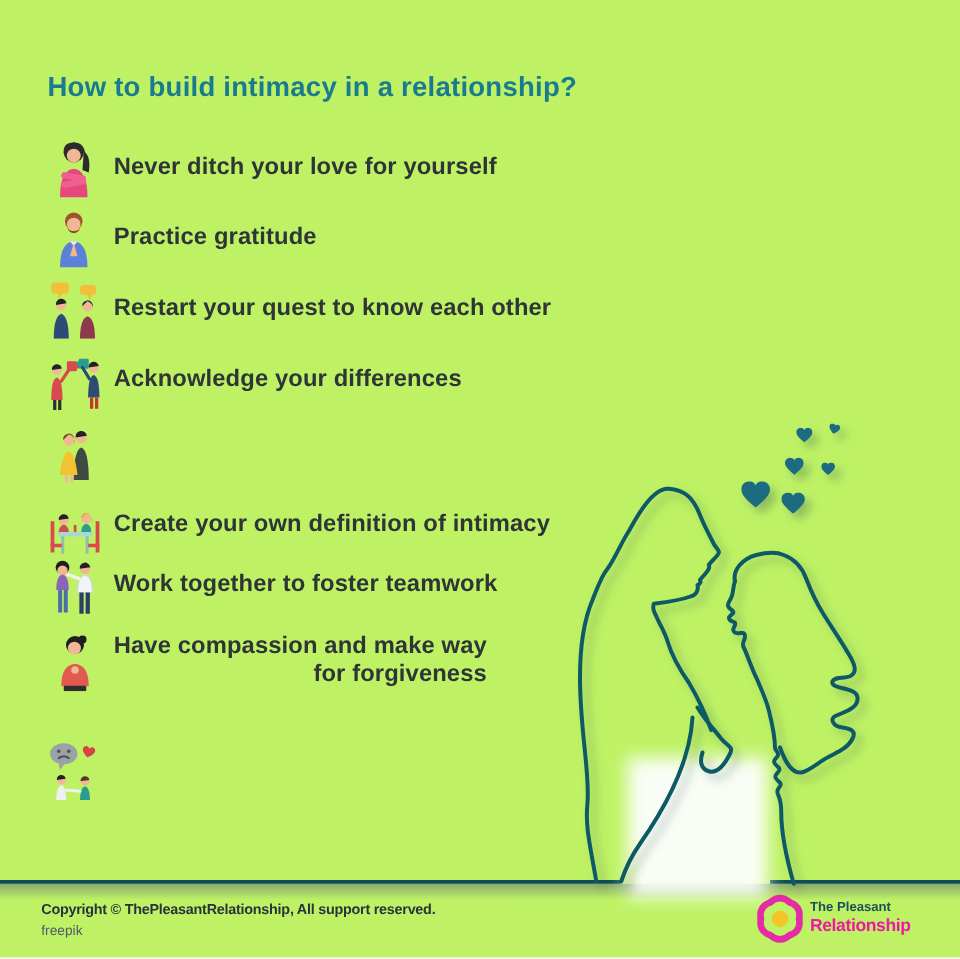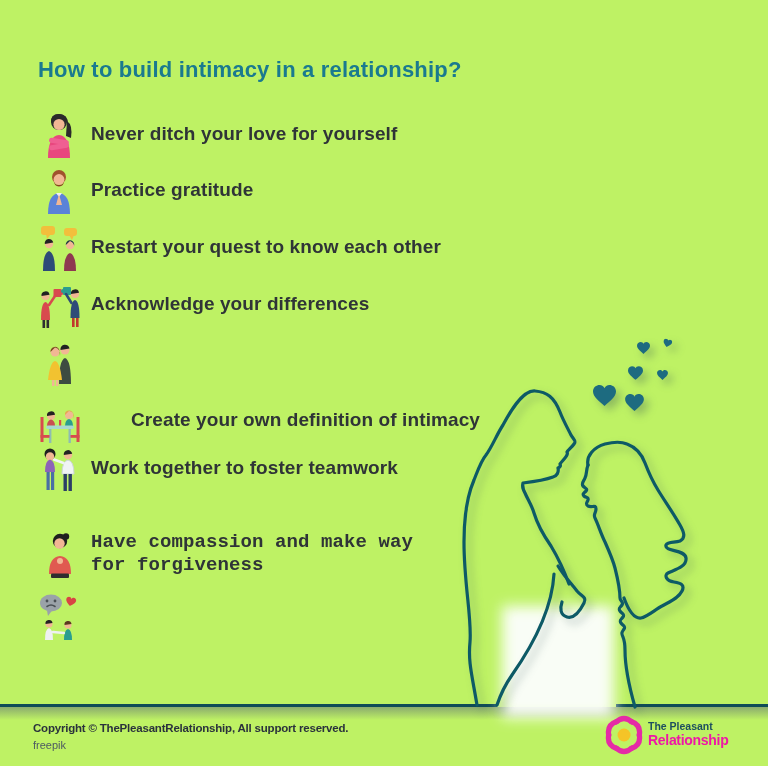--- a/index.html
+++ b/index.html
@@ -9,21 +9,21 @@
     font-family:"Liberation Sans", sans-serif;
   }
   .title{
     position:absolute;left:38px;top:57px;
     font-size:22px;font-weight:700;color:#1a7a8f;letter-spacing:.2px;
   }
   .row{position:absolute;left:33px;display:flex;align-items:center;height:52px;}
   .row .iconbox{width:54px;min-width:54px;display:flex;justify-content:center;align-items:center;}
   .row .lbl{
     font-size:19px;font-weight:700;color:#2f3437;line-height:1.2;letter-spacing:.1px;
-    margin-left:4px;white-space:nowrap;
+    margin-left:4px;white-space:nowrap;text-align:right;
   }
   .row .lbl .ln{display:block;white-space:nowrap;}
   .ground-seg{position:absolute;top:704px;height:3px;background:#0f4c57;}
   .ground-shadow{
     position:absolute;left:0;top:707px;width:768px;height:13px;
     background:linear-gradient(rgba(96,112,118,.55),rgba(96,112,118,0));
   }
   .white-gap{
     position:absolute;left:502px;top:606px;width:112px;height:112px;
     background:#fdfefe;filter:blur(7px);opacity:.95;
@@ -131,21 +131,21 @@
         <path d="M22,46 Q22,22 28,20 Q34,22 34,46 Z" fill="#3d4b41"></path>
         <circle cx="18" cy="14" r="4.5" fill="#f1b794"></circle>
         <path d="M13.5,14 a4.5,4.5 0 0 1 9,-1.2 L23,18 Q24,11 18,9.5 Z" fill="#7a4a21"></path>
         <path d="M11,42 Q13,24 18,23 Q23,24 25,42 Z" fill="#f2c230"></path>
         <rect x="15" y="42" width="2.4" height="6" fill="#f1b794"></rect>
         <rect x="19" y="42" width="2.4" height="6" fill="#f1b794"></rect>
       </svg>
     </span>
   </div>
 
-  <div class="row" style="top:394px;gap:40px;">
+  <div class="row" style="top:394px;">
     <span class="iconbox">
       <svg viewBox="0 0 46 48" width="46" height="48">
         <circle cx="14" cy="20" r="4" fill="#f1b794"></circle>
         <path d="M10,20 a4,4 0 0 1 8,-1.2 Z" fill="#222222"></path>
         <path d="M10,30 Q10,24.5 14,23.5 Q18,24.5 18,30 Z" fill="#c94f52"></path>
         <circle cx="32" cy="19" r="4" fill="#f1b794"></circle>
         <path d="M28,19 a4,4 0 0 1 8,-1 L37,23 Q38,16 32,15 Z" fill="#e3a94e"></path>
         <path d="M28,30 Q28,24 32,23 Q36,24 36,30 Z" fill="#2a9d8f"></path>
         <rect x="22" y="24" width="2.2" height="6" fill="#d84a4e"></rect>
         <rect x="9" y="29.5" width="28" height="3.6" rx="1.8" fill="#a8d8cf"></rect>
@@ -172,21 +172,21 @@
         <circle cx="13" cy="10" r="5.5" fill="#1f1f1f"></circle>
         <circle cx="13" cy="12.5" r="4.2" fill="#f1b794"></circle>
         <path d="M8,28 Q8,16.5 13,15.5 Q18,16.5 18,28 Z" fill="#8d63b8"></path>
         <rect x="9.5" y="28" width="3.2" height="18" fill="#4a6fa5"></rect>
         <rect x="14" y="28" width="3.2" height="18" fill="#4a6fa5"></rect>
       </svg>
     </span>
     <span class="lbl">Work together to foster teamwork</span>
   </div>
 
-  <div class="row" style="top:526px;height:56px;font-family:Liberation Mono, monospace;">
+  <div class="row" style="top:501px;height:56px;">
     <span class="iconbox">
       <svg viewBox="0 0 46 48" width="46" height="48">
         <circle cx="29" cy="6.5" r="3.2" fill="#1f1f1f"></circle>
         <circle cx="23" cy="11" r="7.2" fill="#1f1f1f"></circle>
         <circle cx="22.5" cy="13.5" r="5.2" fill="#f1b794"></circle>
         <path d="M12,44 Q12,27 23,26 Q34,27 34,44 Z" fill="#e05a50"></path>
         <circle cx="23" cy="31" r="3" fill="#f1b794"></circle>
         <rect x="14" y="43.5" width="18" height="4.5" rx="1" fill="#2f2f2f"></rect>
       </svg>
     </span>

